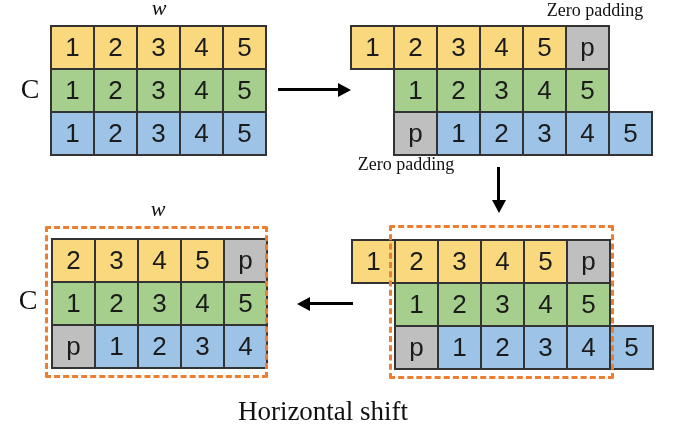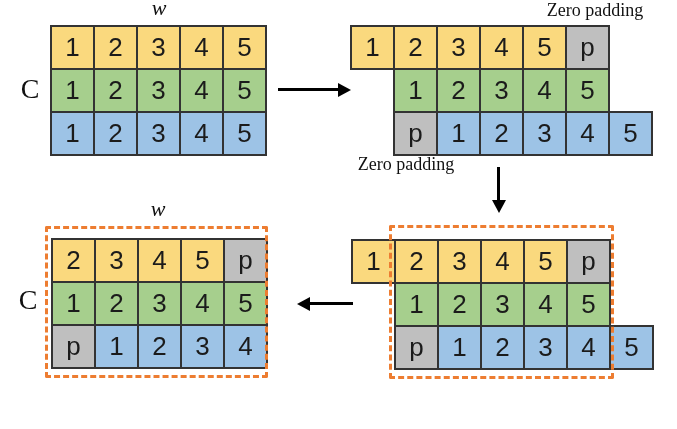--- a/index.html
+++ b/index.html
@@ -34,20 +34,21 @@
 <body>
 
 <div class="canvas">
 
   <div class="lbl axis-lbl w" style="left:139px;top:-3px;width:40px;">w</div>
   <div class="lbl chan-lbl" style="left:18px;top:75px;width:24px;">C</div>
   <div class="lbl pad-lbl" style="left:520px;top:0px;width:150px;">Zero padding</div>
   <div class="lbl pad-lbl" style="left:348px;top:154px;width:116px;">Zero padding</div>
   <div class="lbl axis-lbl w" style="left:138px;top:198px;width:40px;">w</div>
   <div class="lbl chan-lbl" style="left:16px;top:286px;width:24px;">C</div>
+  <div class="lbl caption" style="left:148px;top:396px;width:350px;">Horizontal shift</div>
 
   <div class="grid" style="left:50px;top:25px;">
       <div class="cell" style="left: 0px; top: 0px; width: 45px; height: 45px; background: rgb(250, 217, 126);">1</div>
       <div class="cell" style="left: 43px; top: 0px; width: 45px; height: 45px; background: rgb(250, 217, 126);">2</div>
       <div class="cell" style="left: 86px; top: 0px; width: 45px; height: 45px; background: rgb(250, 217, 126);">3</div>
       <div class="cell" style="left: 129px; top: 0px; width: 45px; height: 45px; background: rgb(250, 217, 126);">4</div>
       <div class="cell" style="left: 172px; top: 0px; width: 45px; height: 45px; background: rgb(250, 217, 126);">5</div>
       <div class="cell" style="left: 0px; top: 43px; width: 45px; height: 45px; background: rgb(166, 207, 141);">1</div>
       <div class="cell" style="left: 43px; top: 43px; width: 45px; height: 45px; background: rgb(166, 207, 141);">2</div>
       <div class="cell" style="left: 86px; top: 43px; width: 45px; height: 45px; background: rgb(166, 207, 141);">3</div>

